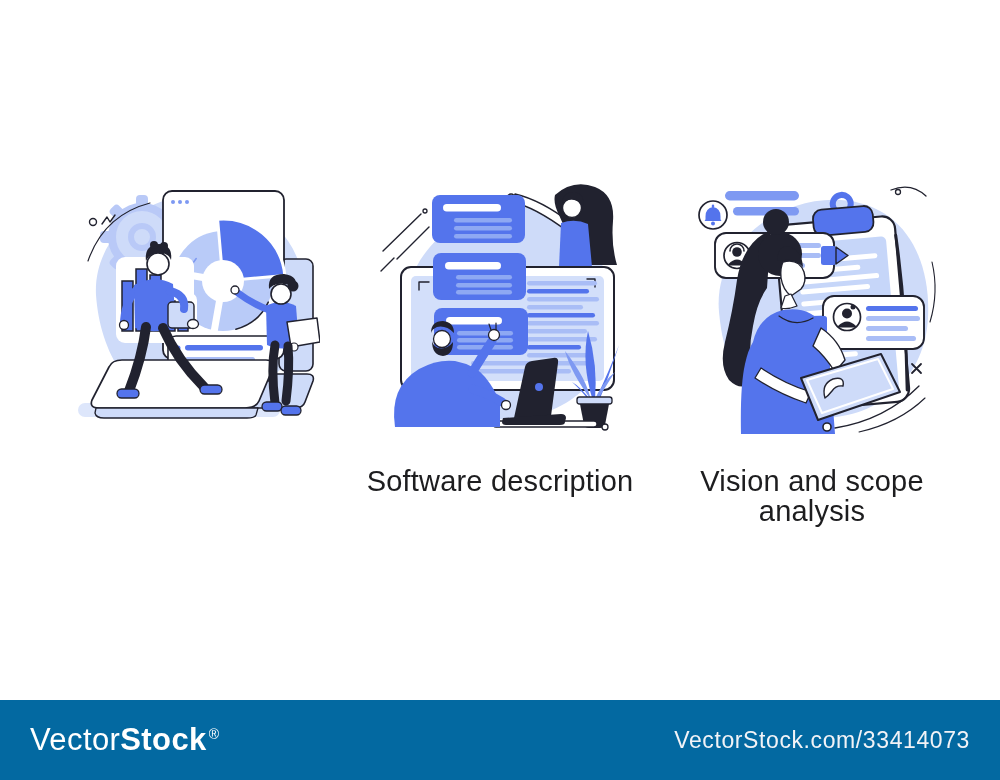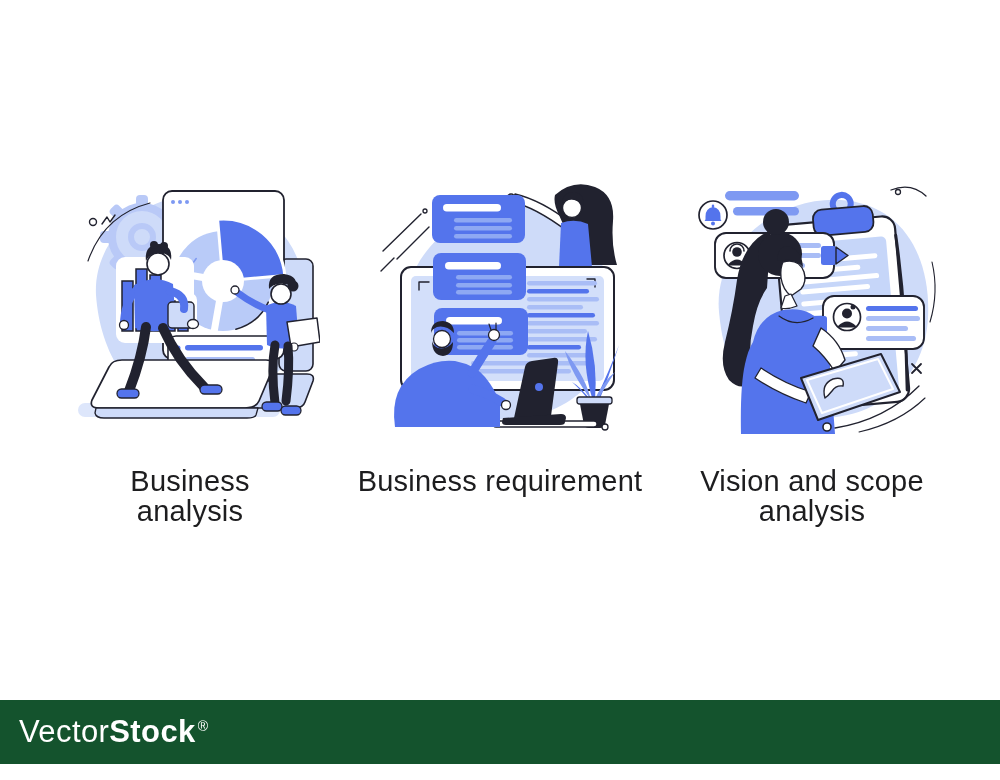--- a/index.html
+++ b/index.html
@@ -11,23 +11,23 @@
   .canvas{position:relative;width:1000px;height:780px;overflow:hidden;background:#ffffff;}
   .illustration{position:absolute;}
   .illustration svg{display:block;width:100%;height:100%;}
   svg path, svg line{stroke-linecap:round;stroke-linejoin:round;}
   .caption{
     position:absolute;text-align:center;
     font-size:29px;line-height:30px;color:#1d1d1f;letter-spacing:0.2px;
   }
   .cap-line{display:block;}
   .wm-bar{
-    position:absolute;left:0;top:700px;width:1000px;height:64px;
-    background:#14532d;display:flex;align-items:center;justify-content:space-between;
-    padding:0 19px;box-sizing:border-box;
+    position:absolute;left:0;top:700px;width:1000px;height:80px;
+    background:#0369a1;display:flex;align-items:center;justify-content:space-between;
+    padding:0 30px;box-sizing:border-box;
   }
   .wm-logo{color:#ffffff;font-size:31px;letter-spacing:0.4px;white-space:nowrap;}
   .wm-logo .light{font-weight:400;}
   .wm-logo .bold{font-weight:700;}
   .wm-reg{font-size:14px;position:relative;top:-11px;margin-left:2px;}
   .wm-attr{color:#f2f3f7;font-size:23px;letter-spacing:0.6px;white-space:nowrap;}
 </style>
 </head>
 <body>
 
@@ -316,31 +316,28 @@
         <circle cx="213" cy="22" r="2.5" stroke-width="1.3"></circle>
         <path d="M247,92 Q254,122 245,152" stroke-width="1.1"></path>
         <path d="M227,194 L236,203 M236,194 L227,203" stroke-width="1.8"></path>
         <path d="M150,258 Q200,250 234,216" stroke-width="1.3"></path>
         <path d="M174,262 Q214,253 240,228" stroke-width="1.1"></path>
         <circle cx="142" cy="257" r="4" fill="#ffffff" stroke-width="1.6"></circle>
       </g>
     </svg>
   </div>
 
-  <div class="caption" style="left:30px;top:466px;width:320px;">
-    <span class="cap-line">Business</span>
-    <span class="cap-line">analysis</span>
-  </div>
   <div class="caption" style="left:340px;top:466px;width:320px;">
-    <span class="cap-line">Business requirement</span>
+    <span class="cap-line">Software description</span>
   </div>
   <div class="caption" style="left:652px;top:466px;width:320px;">
     <span class="cap-line">Vision and scope</span>
     <span class="cap-line">analysis</span>
   </div>
 
   <div class="wm-bar">
     <div class="wm-logo">
       <span class="light">Vector</span><span class="bold">Stock</span><span class="wm-reg">®</span>
     </div>
+    <div class="wm-attr">VectorStock.com/33414073</div>
   </div>
 
 </div>
 
 </body></html>

